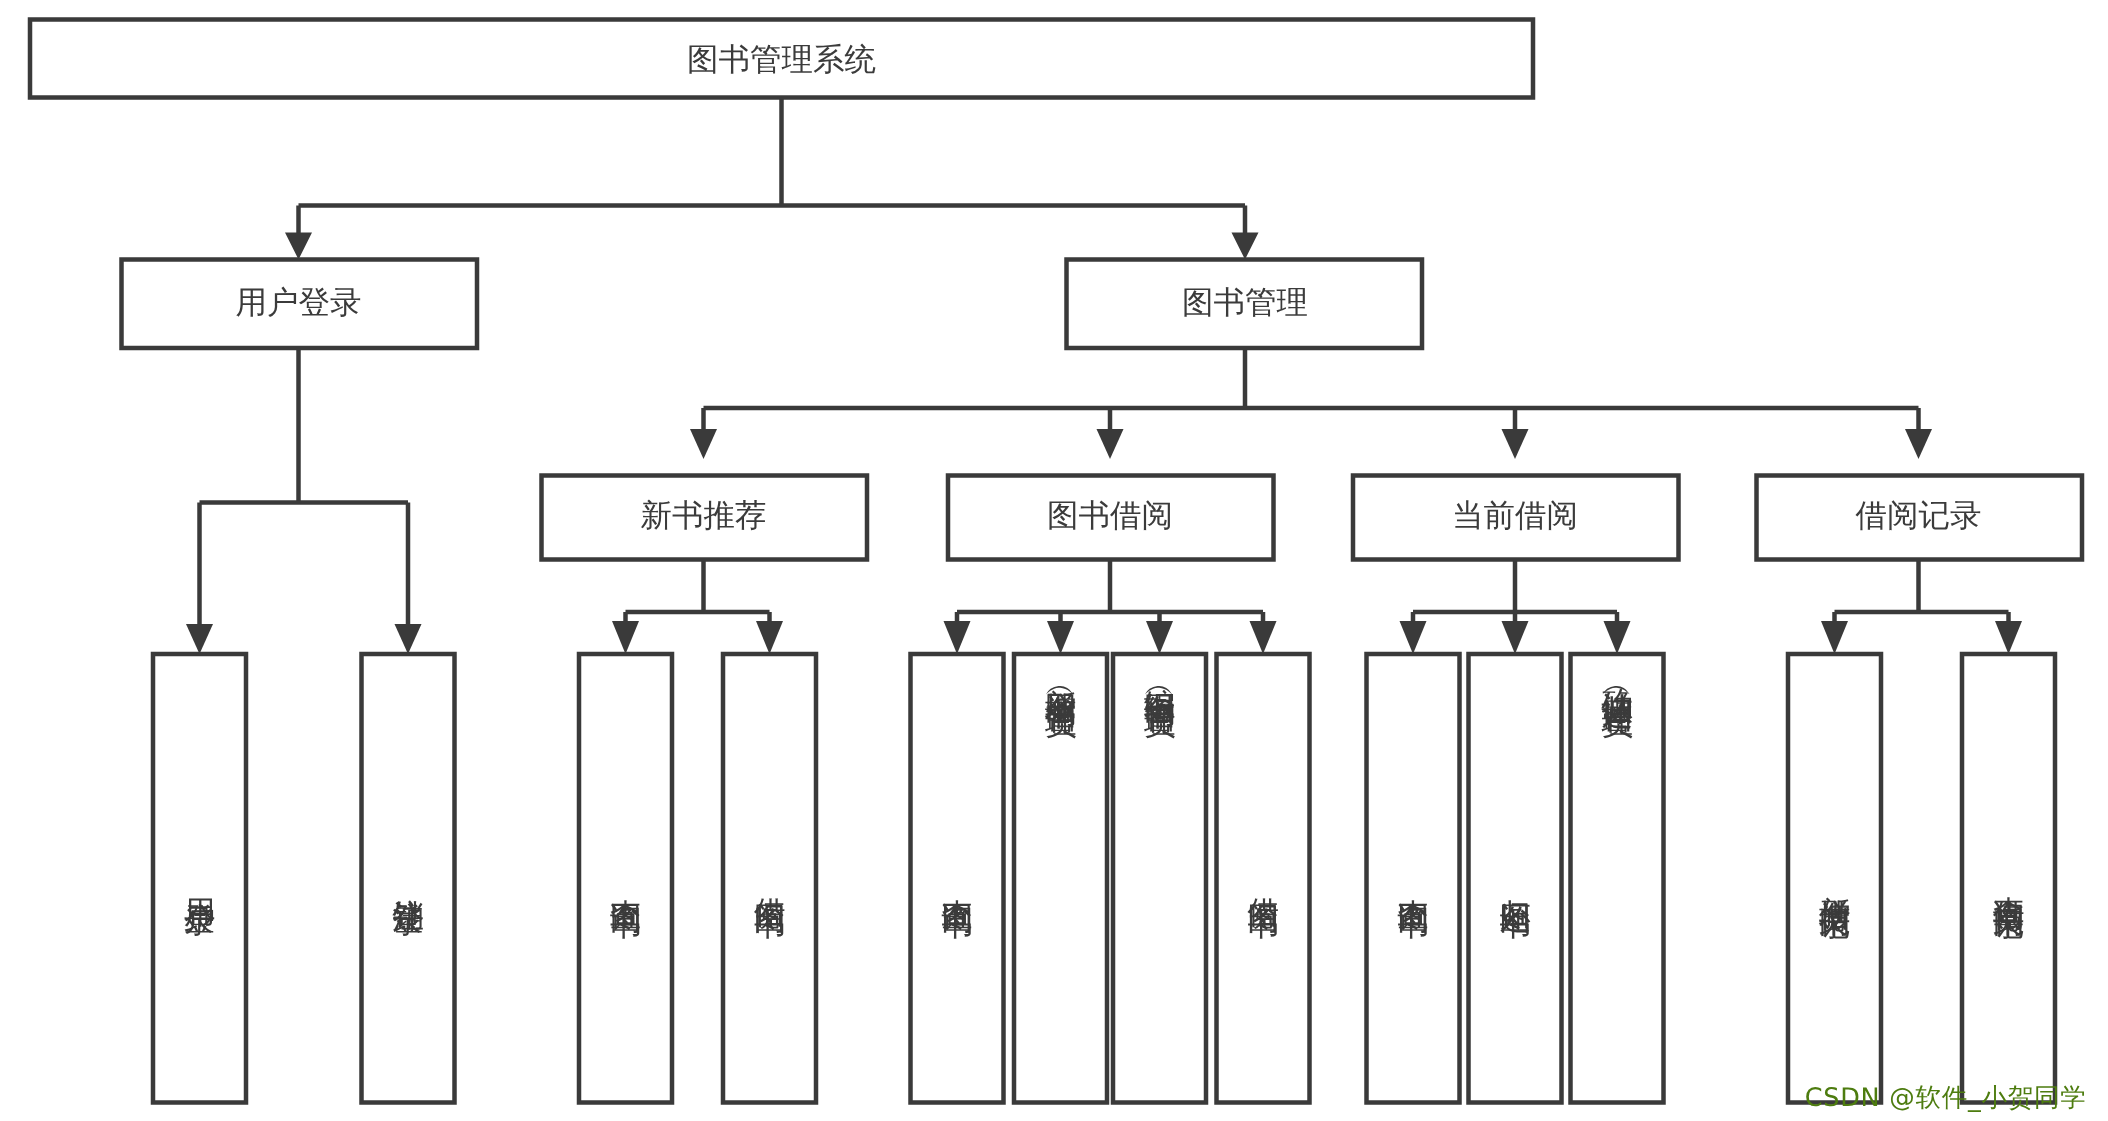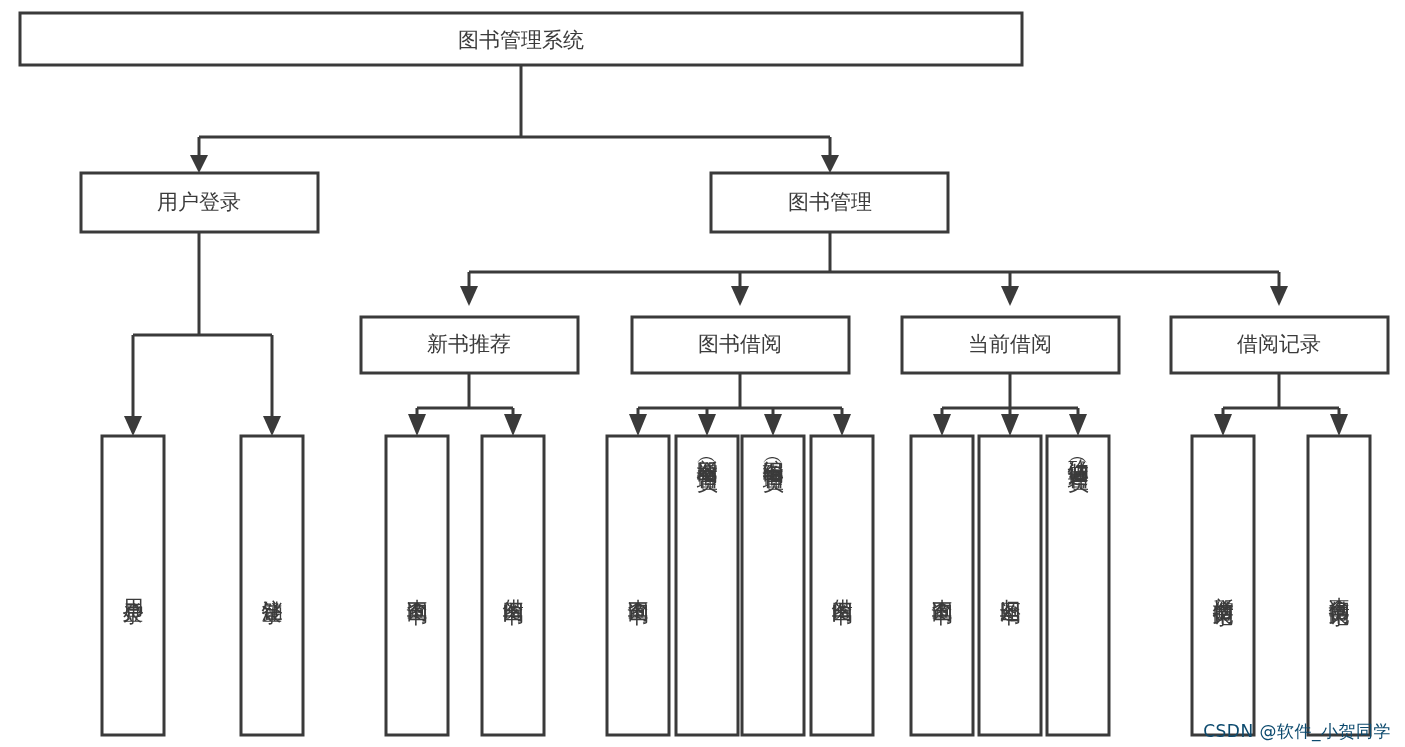--- a/index.html
+++ b/index.html
@@ -69,21 +69,21 @@
     letter-spacing: 2px;
     white-space: nowrap;
     text-align: center;
   }
   .watermark {
     position: absolute;
     right: 14px;
     bottom: 4px;
     font-family: "DejaVu Sans", "Liberation Sans", sans-serif;
     font-size: 17px;
-    color: #0c4a6e;
+    color: #4d7c0f;
     letter-spacing: 0.5px;
     white-space: nowrap;
   }
 </style>
 </head>
 <body>
 
 <div id="diagram-root">
 
   <svg class="tree" viewBox="0 0 1405 747" xmlns="http://www.w3.org/2000/svg">

